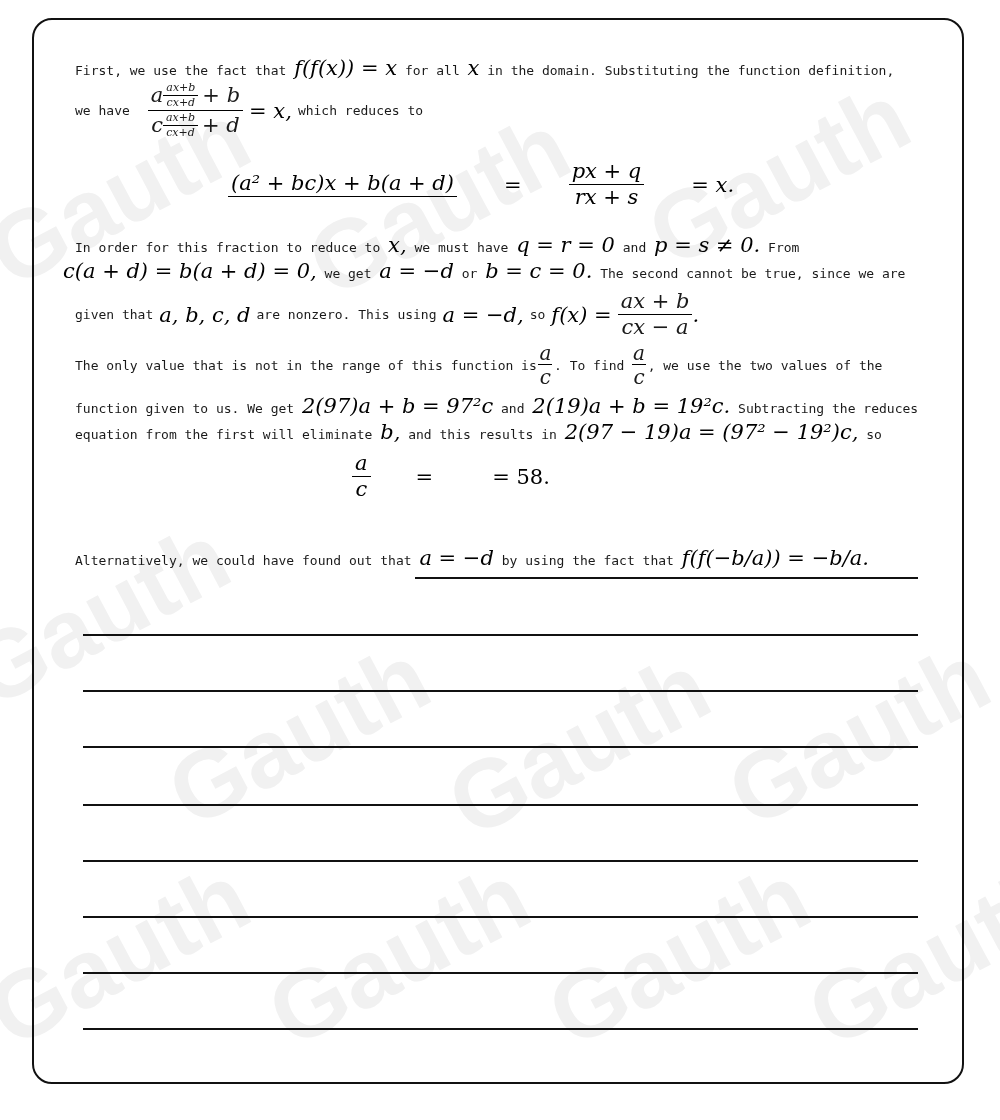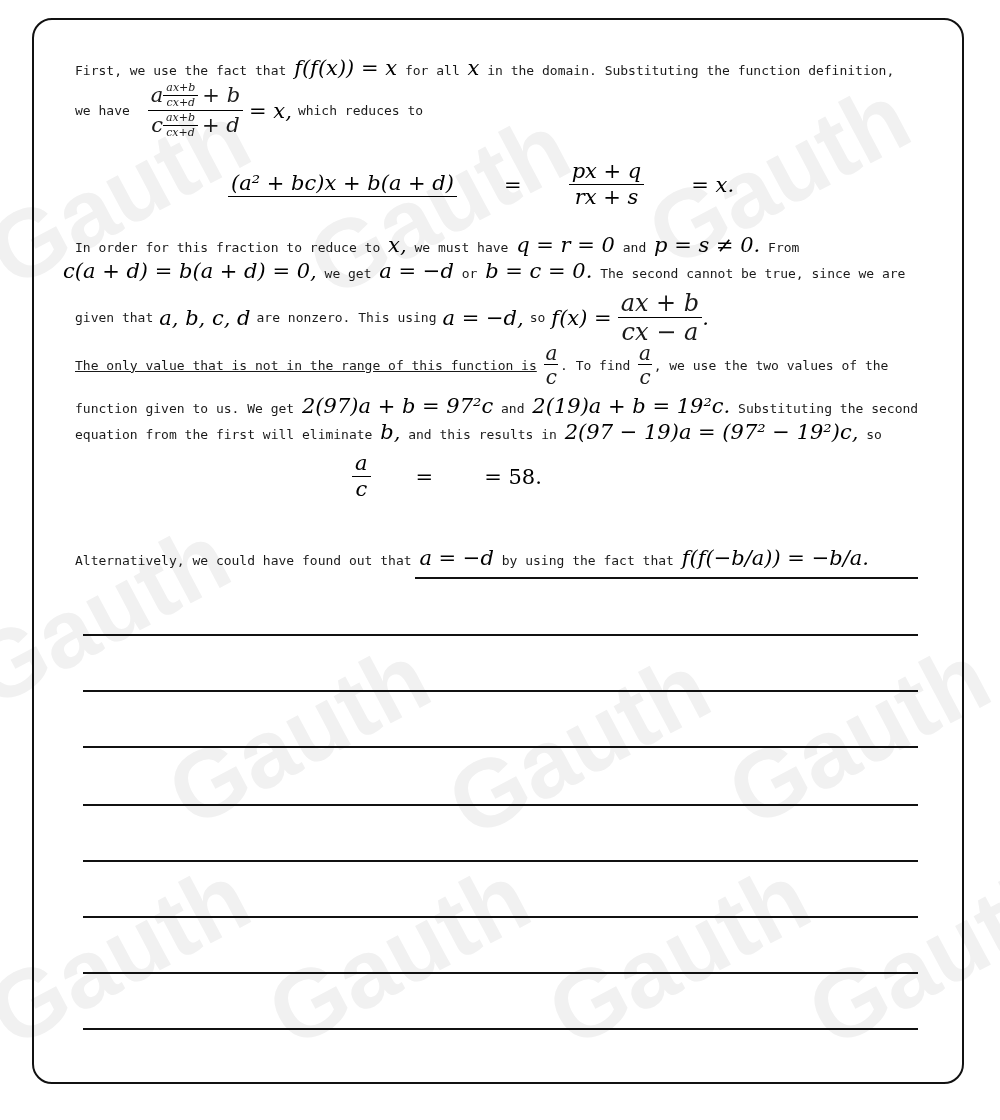--- a/index.html
+++ b/index.html
@@ -102,64 +102,64 @@
   <span>The second cannot be true, since we are</span>
 </div>
 
 <div class="txt" style="left:75px;top:290px;display:flex;align-items:center;gap:6px;">
   <span>given that</span>
   <span class="m">a, b, c, d</span>
   <span>are nonzero. This using</span>
   <span class="m">a = −d,</span>
   <span>so</span>
   <span class="m">f(x) =</span>
-  <span class="frac" style="font-size:24px;">
+  <span class="frac" style="font-size:21px;">
     <span class="num">ax + b</span>
     <span class="den">cx − a</span>
   </span>
   <span class="m" style="margin-left:-6px;">.</span>
 </div>
 
 <div class="txt" style="left:75px;top:342px;display:flex;align-items:center;">
-  <span style="margin-right:6px;text-decoration:underline;">The only value that is not in the range of this function is</span>
+  <span style="">The only value that is not in the range of this function is</span>
   <span class="frac" style="font-size:20px;">
     <span class="num" style="padding:0 1px;">a</span>
     <span class="den">c</span>
   </span>
   <span style="margin-right:6px;">. To find</span>
   <span class="frac" style="font-size:20px;">
     <span class="num" style="padding:0 1px;">a</span>
     <span class="den">c</span>
   </span>
   <span>, we use the two values of the</span>
 </div>
 
 <div class="txt" style="left:75px;top:394px;">
   <span>function given to us. We get</span>
   <span class="m">2(97)a + b = 97²c</span>
   <span>and</span>
   <span class="m">2(19)a + b = 19²c.</span>
-  <span>Substituting the second</span>
+  <span>Subtracting the reduces</span>
 </div>
 
 <div class="txt" style="left:75px;top:420px;">
   <span>equation from the first will eliminate</span>
   <span class="m">b,</span>
   <span>and this results in</span>
   <span class="m">2(97 − 19)a = (97² − 19²)c,</span>
   <span>so</span>
 </div>
 
 <div class="block" style="left:352px;top:452px;display:flex;align-items:center;">
   <span class="frac">
     <span class="num">a</span>
     <span class="den">c</span>
   </span>
   <span class="mr" style="margin:0 6px;">=</span>
-  <span style="margin-left:6px;font-style:normal;">= 58.</span>
+  <span style="margin-left:14px;font-style:normal;">= 58.</span>
 </div>
 
 <div class="txt" style="left:75px;top:546px;">
   <span>Alternatively, we could have found out that</span>
   <span class="m">a = −d</span>
   <span>by using the fact that</span>
   <span class="m">f(f(−b/a)) = −b/a.</span>
 </div>
 
 <div class="rule" style="left:415px;top:577px;width:503px;"></div>

